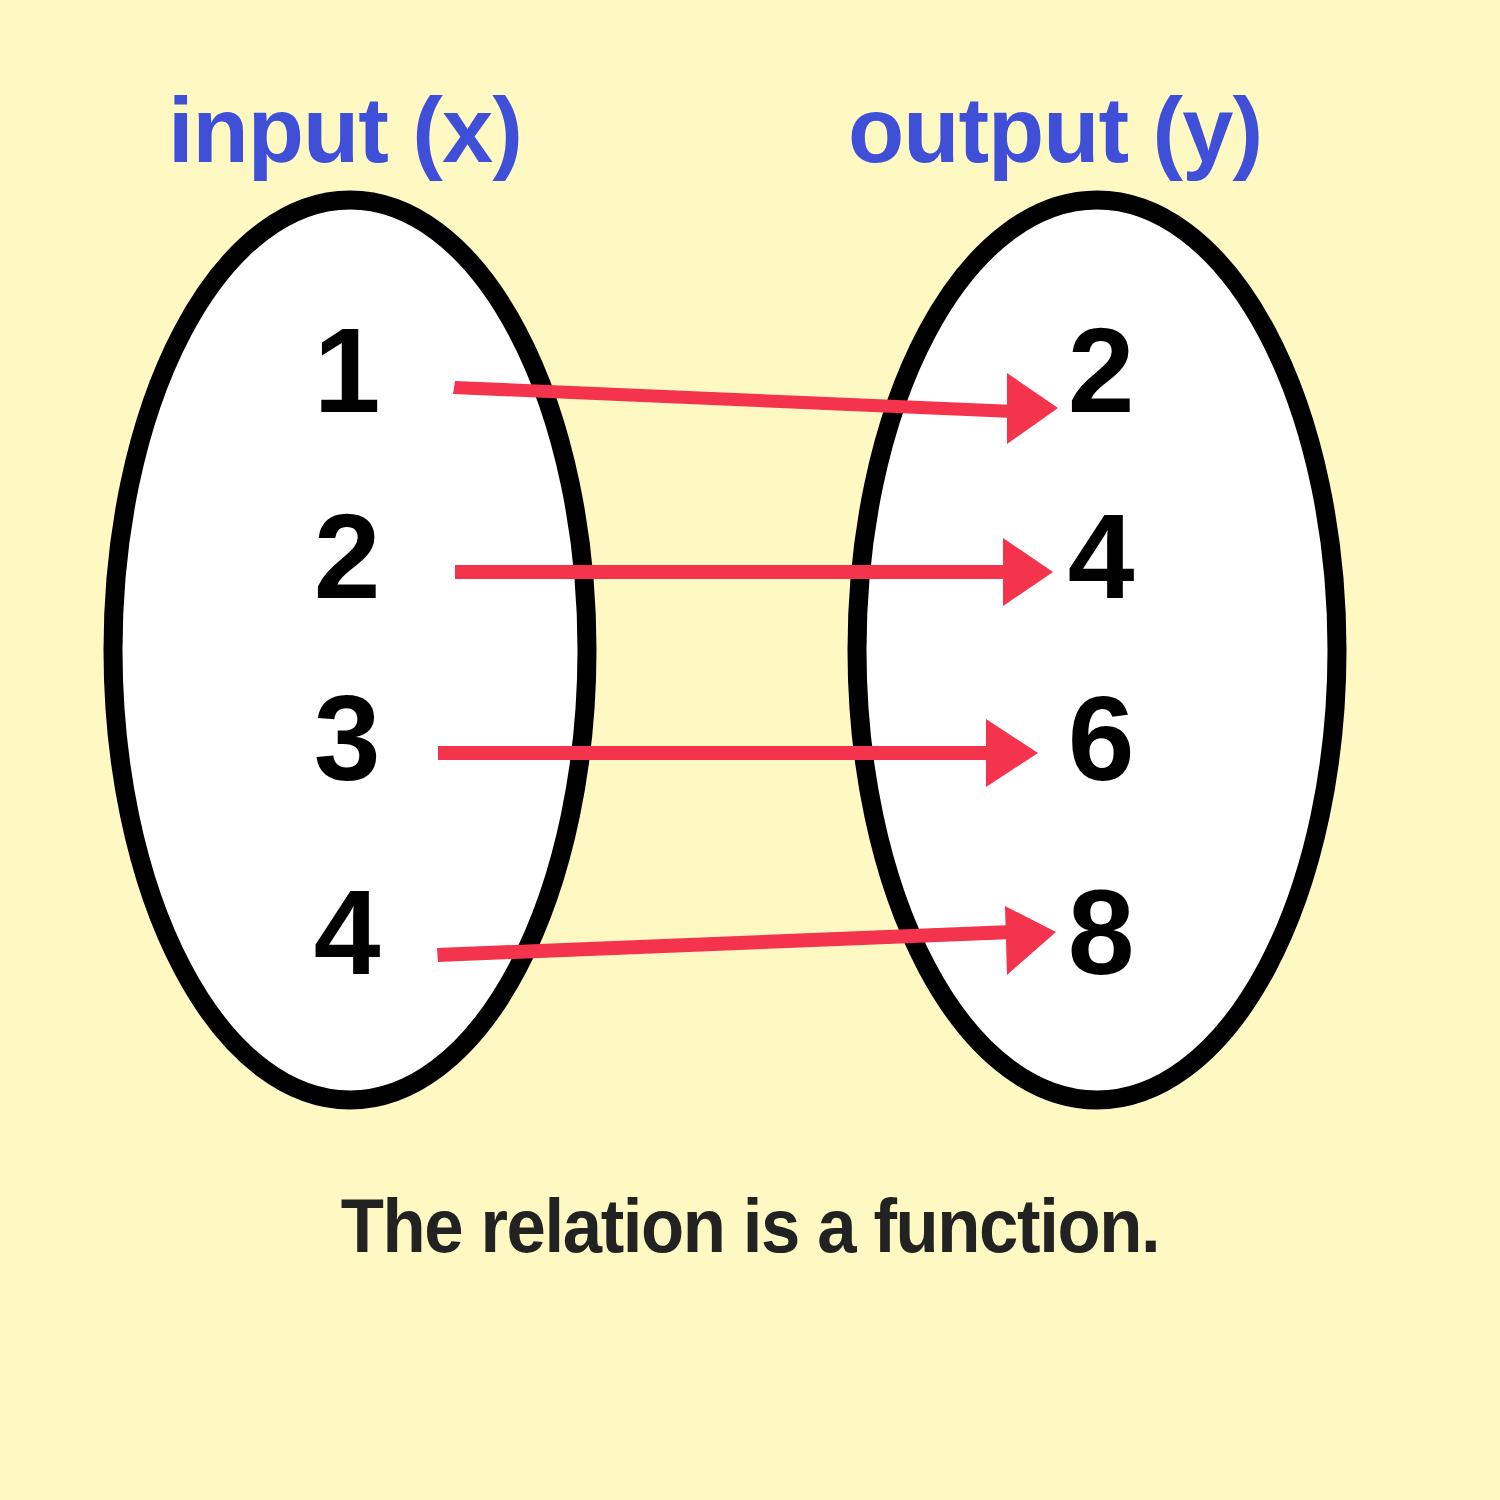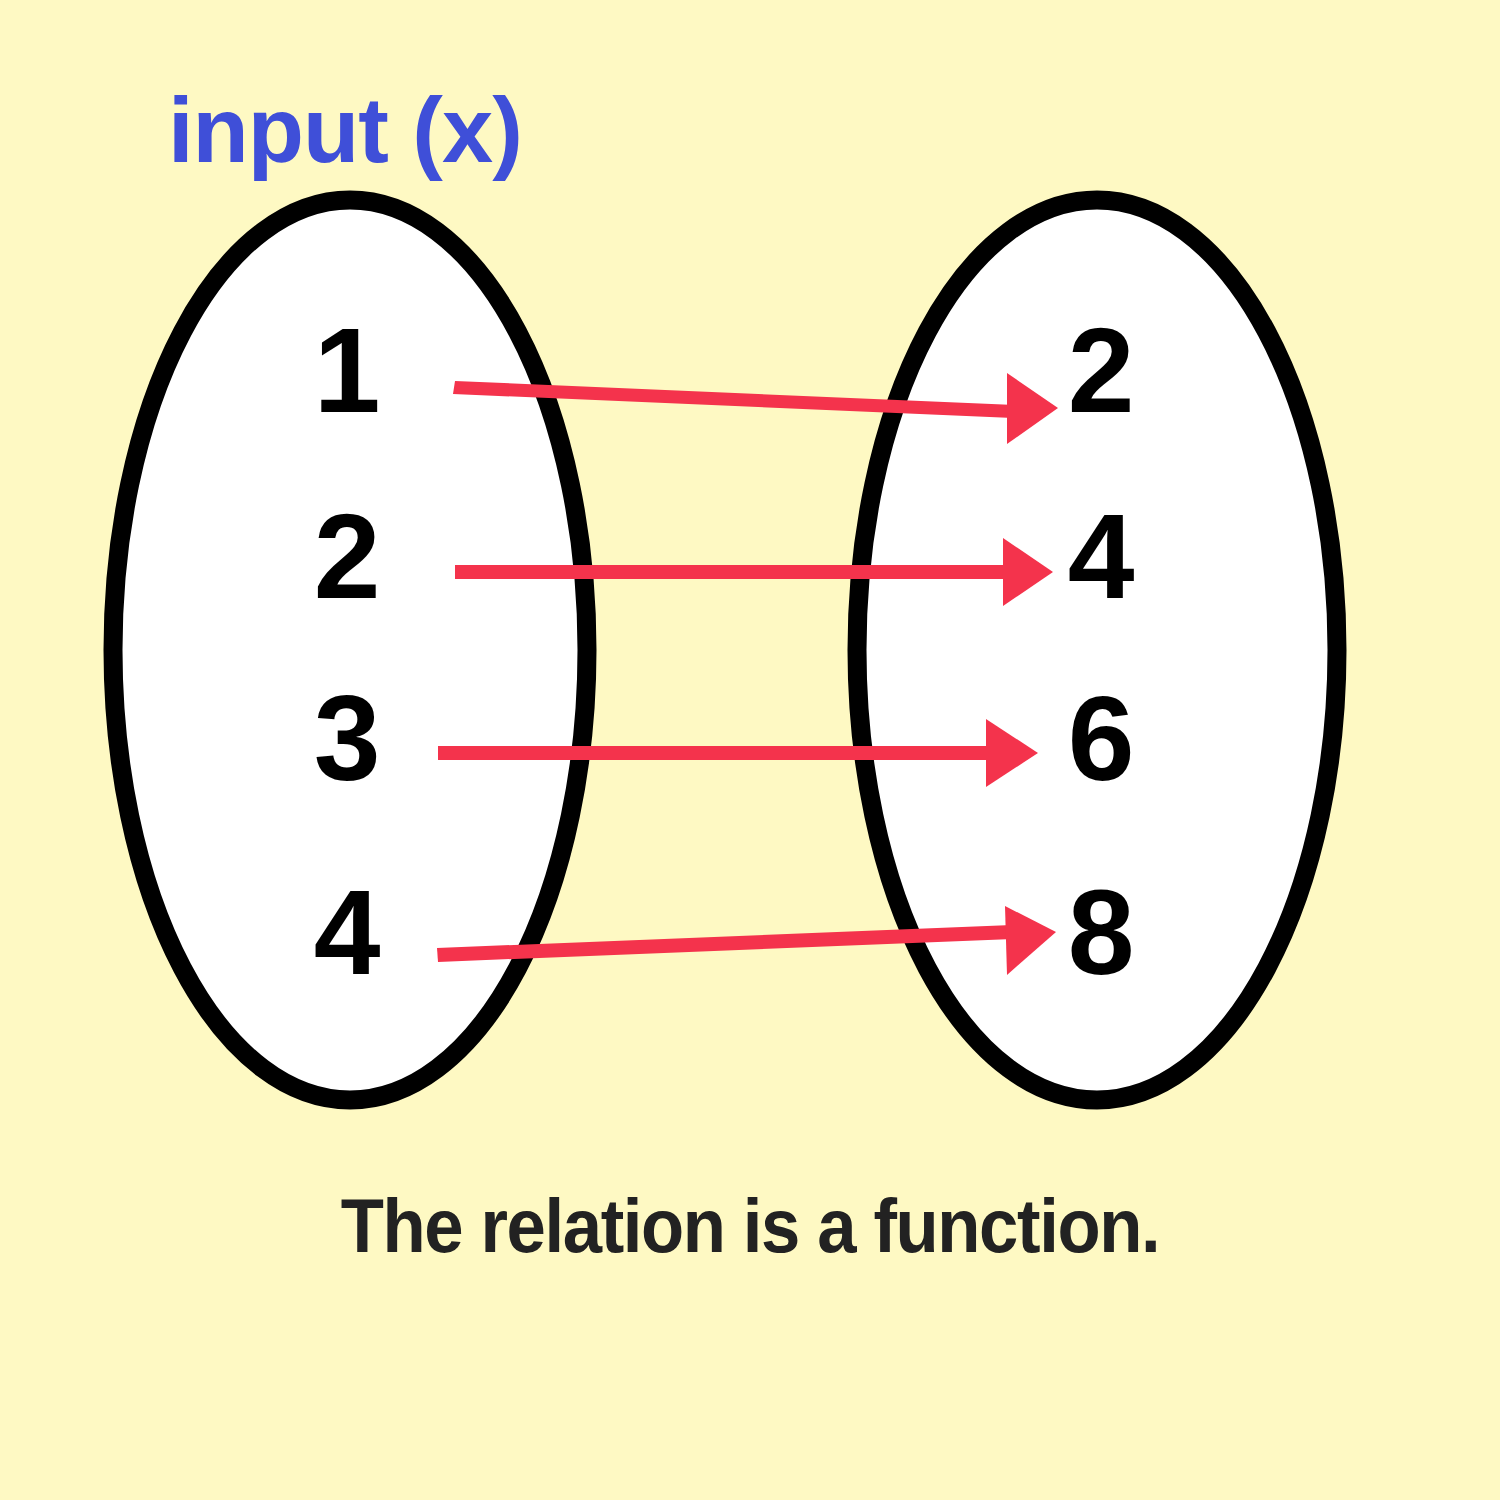--- a/index.html
+++ b/index.html
@@ -70,20 +70,21 @@
     transform: scaleX(0.93);
   }
 </style>
 </head>
 <body>
 
 <div id="stage">
 
   <div class="set-label" id="label-input">input (x)</div>
 
+  <div class="set-label" id="label-output">output (y)</div>
 
   <svg class="oval-svg" viewBox="0 0 1500 1500">
 
     <ellipse cx="350" cy="650" rx="237" ry="450" fill="#ffffff" stroke="#000000" stroke-width="19"></ellipse>
 
     <ellipse cx="1097" cy="650" rx="240" ry="450" fill="#ffffff" stroke="#000000" stroke-width="19"></ellipse>
 
     <g>
       <path d="M 455,381 L 1015,405 L 1013,418 L 453,394 Z" fill="#f4334c"></path>
       <path d="M 1007,373 L 1058,408 L 1007,444 Z" fill="#f4334c"></path>

